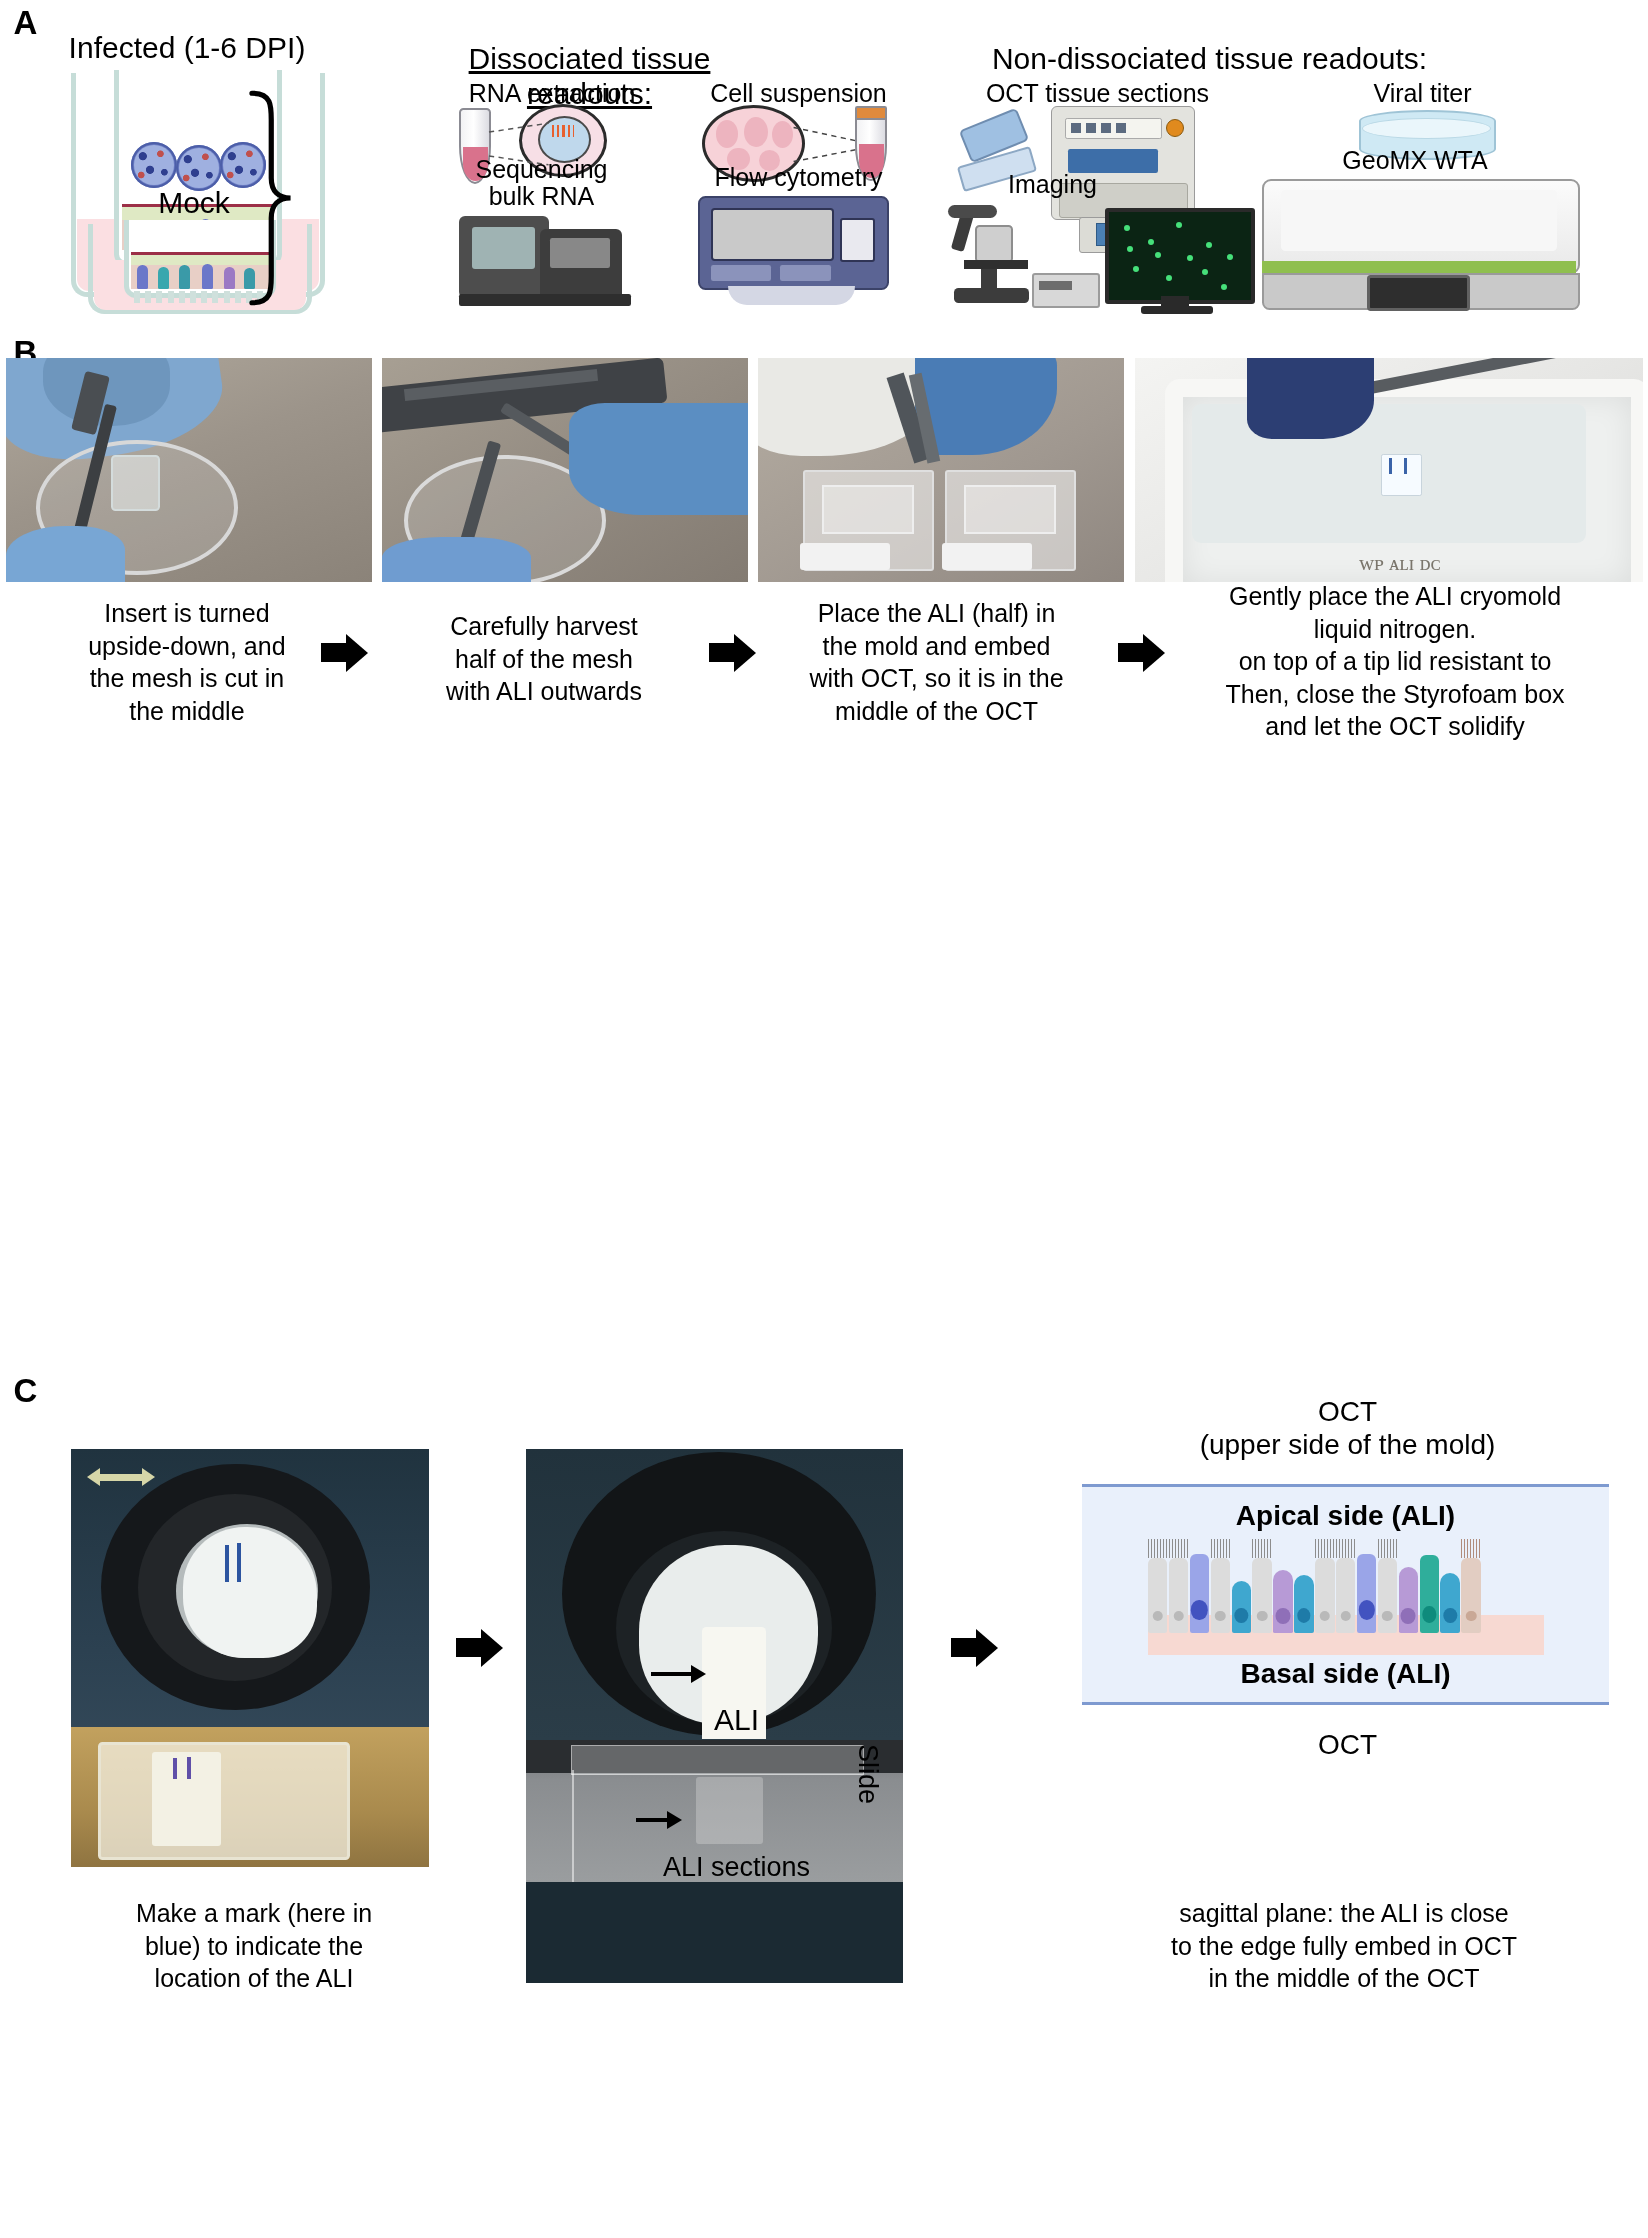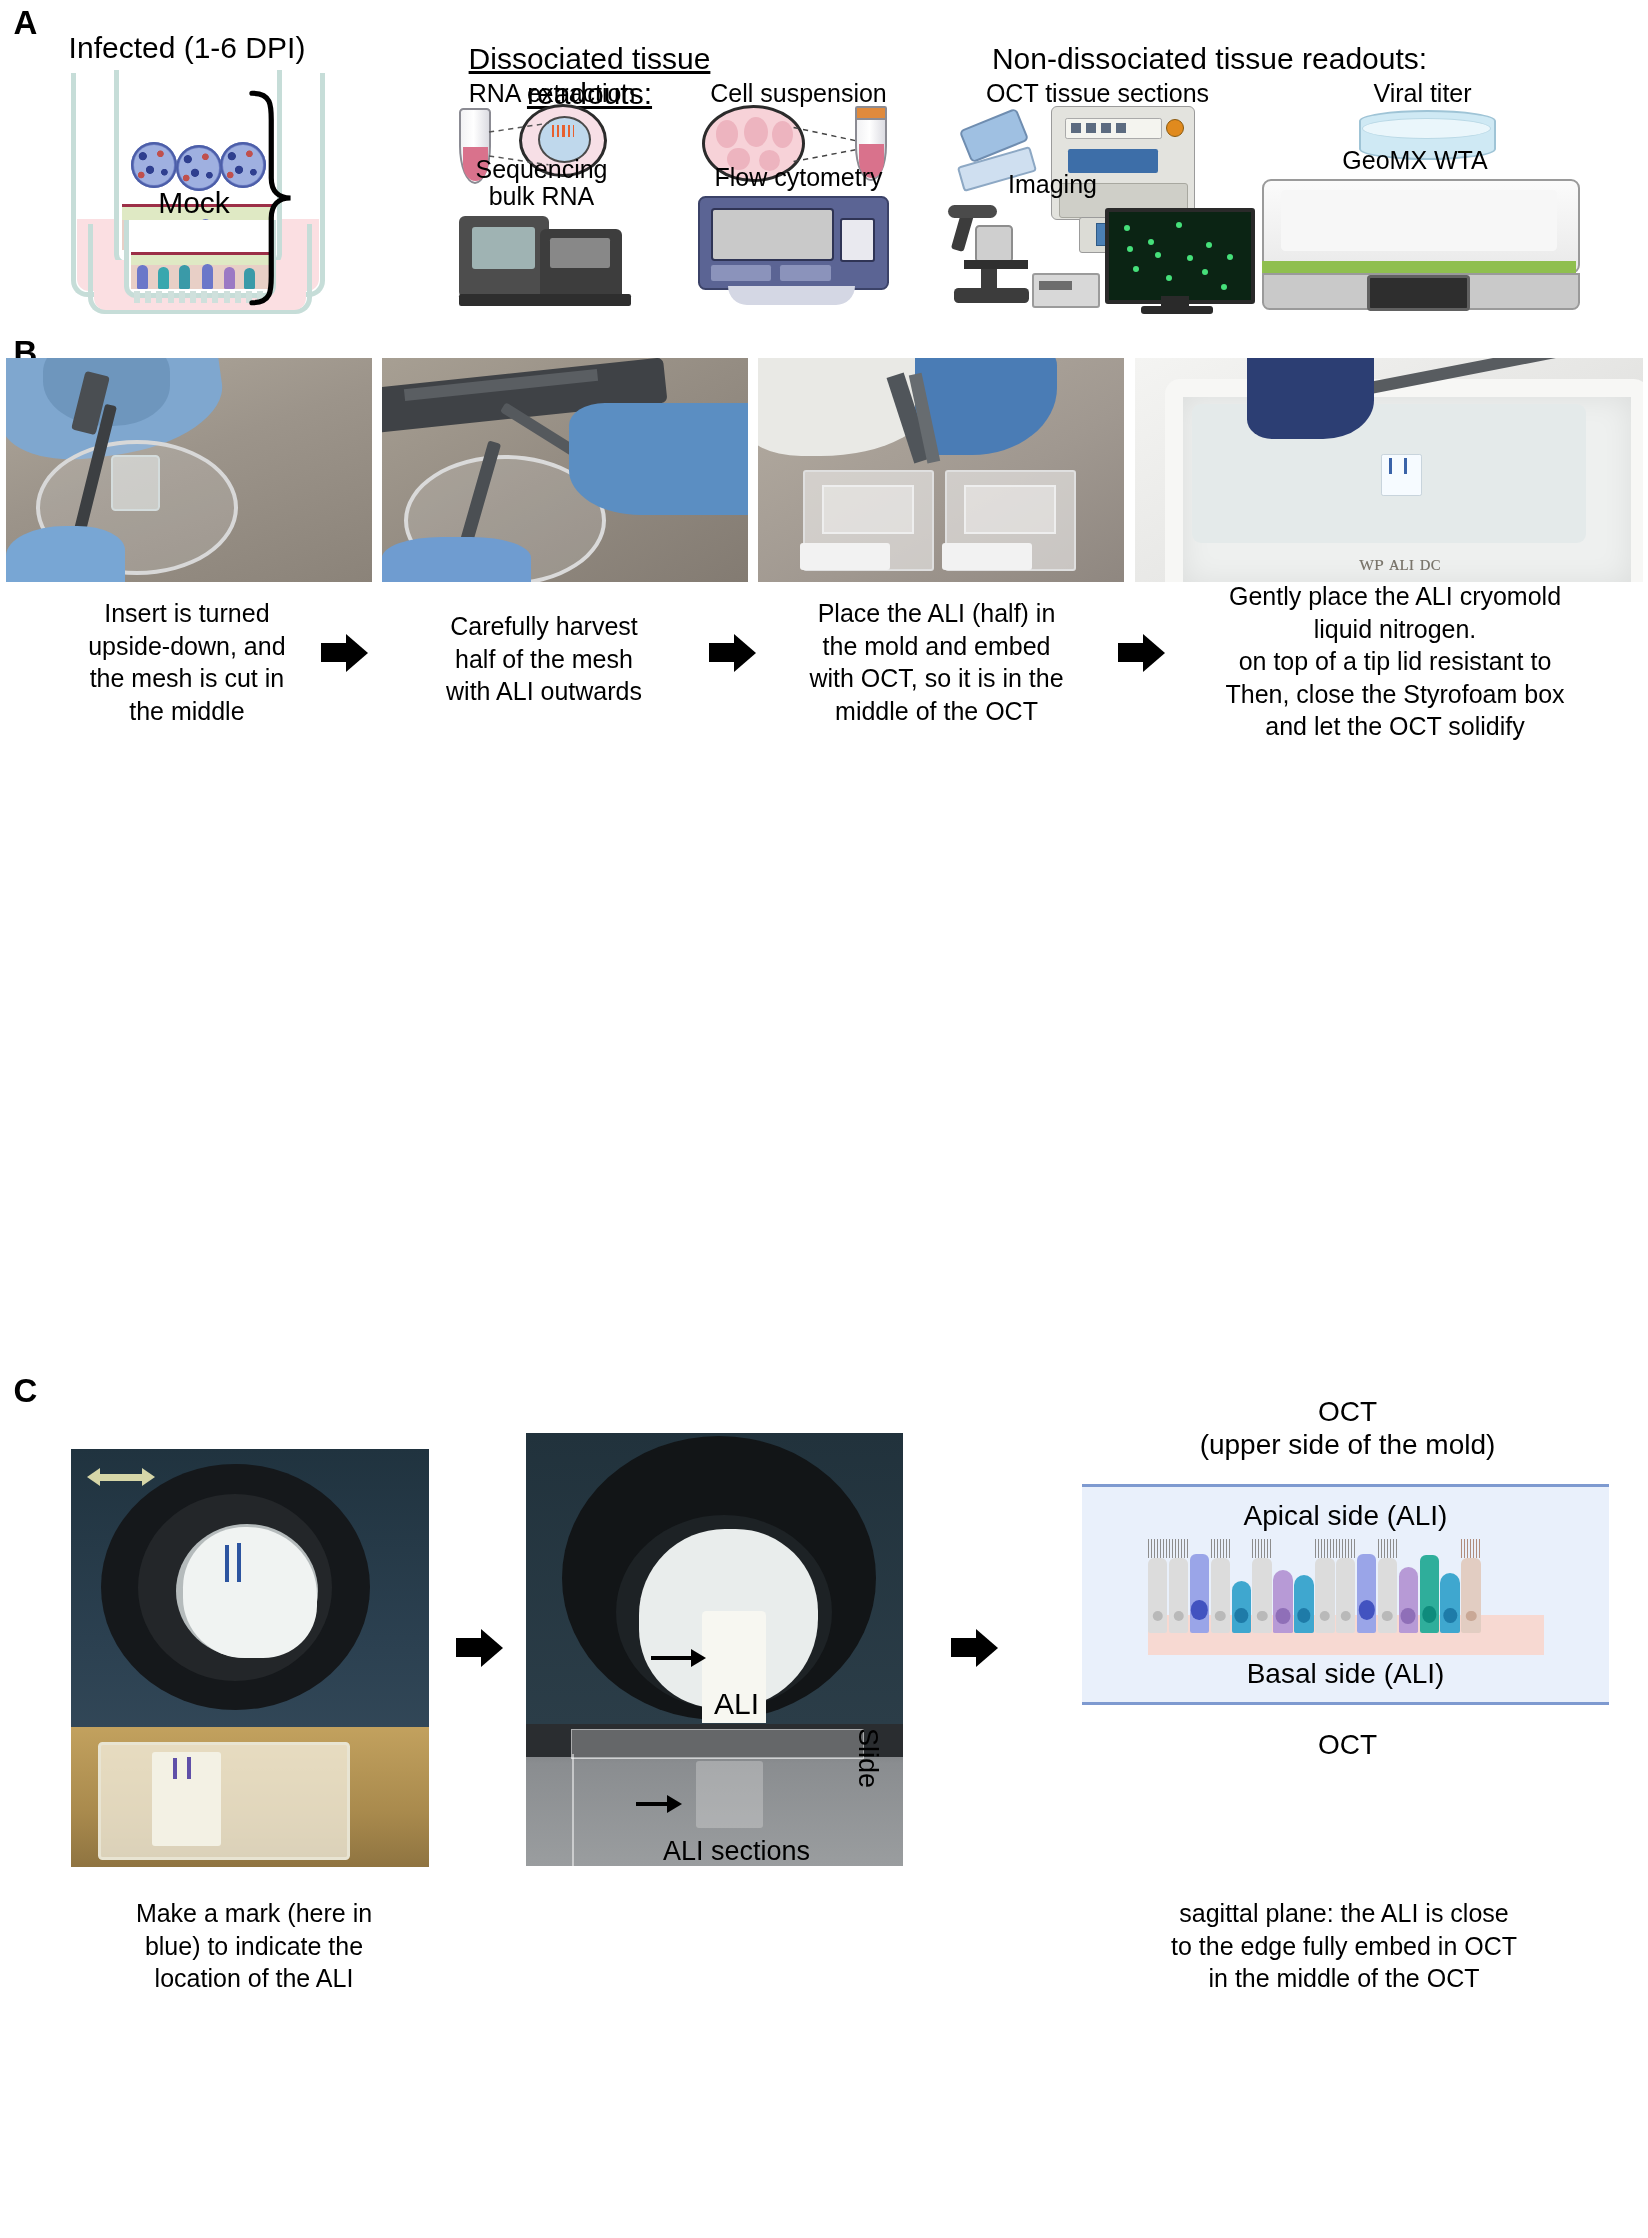--- a/index.html
+++ b/index.html
@@ -459,21 +459,21 @@
     <div style="position:absolute;left:81px;top:303px;width:69px;height:94px;background:#f3f1e4;border-radius:3px;"></div>
     <div style="position:absolute;left:102px;top:309px;width:3.7px;height:21px;background:#5f4fa8;"></div>
     <div style="position:absolute;left:116px;top:308px;width:3.7px;height:22.4px;background:#5f4fa8;"></div>
   </div>
 
   <div class="arrowbox" style="left:449px; top:254px; width:60px; height:39px;">
     <div class="shaft"></div>
       <div class="head"></div>
   </div>
 
-  <div class="photo" style="left:526px; top:59px; width:377px; height:433px; background:#1b2a33;">
+  <div class="photo" style="left:526px; top:75px; width:377px; height:534px; background:#1b2a33;">
 
     <div style="position:absolute;left:0;top:0;width:377px;height:291px;background:linear-gradient(180deg,#21323c,#2b3d48);"></div>
     <div style="position:absolute;left:36px;top:3px;width:314px;height:284px;background:#121517;border-radius:50%;"></div>
     <div style="position:absolute;left:90px;top:82px;width:216px;height:194px;background:#1d2225;border-radius:50%;"></div>
     <div style="position:absolute;left:113px;top:96px;width:179px;height:179px;background:#e9edec;border-radius:48% 46% 50% 44%;"></div>
     <div style="position:absolute;left:176px;top:178px;width:64px;height:112px;background:#f7f7f1;border-radius:4.5px 4.5px 0 0;"></div>
     <div class="smallarrow" style="left:125px;top:215px;width:55px;height:19.4px;">
       <div class="s" style="width:40px;"></div>
         <div class="h"></div>
     </div>
@@ -494,21 +494,21 @@
   </div>
 
   <div class="arrowbox" style="left:944px; top:254px; width:60px; height:39px;">
     <div class="shaft"></div>
       <div class="head"></div>
   </div>
 
   <div class="lbl" style="left:1075px; top:21px; width:545px; font-size:28px;">OCT</div>
   <div class="lbl" style="left:1075px; top:54px; width:545px; font-size:28px;">(upper side of the mold)</div>
 
-  <div class="diagram-box" style="left:1082px; top:110px; width:527px; height:215px;">
+  <div class="diagram-box" style="left:1082px; top:110px; width:527px; height:215px;font-weight:bold;">
     <div class="lbl" style="left:0; top:12px; width:527px; font-size:28px;">Apical side (ALI)</div>
     <div class="epi-strip" style="left:66px; top:128px; width:396px; height:40px;"></div>
     <div class="epi-cells" style="left:66px; top:64px; width:396px; height:82px;">
       <div class="epc" style="height:75px;background:#dcdcdc;">
         <div class="cilia"></div>
         <div class="nuc" style="bottom:12px;width:10.5px;height:10.5px;background:#b9b9b9;"></div>
       </div>
       <div class="epc" style="height:75px;background:#dcdcdc;">
         <div class="cilia"></div>
         <div class="nuc" style="bottom:12px;width:10.5px;height:10.5px;background:#b9b9b9;"></div>

